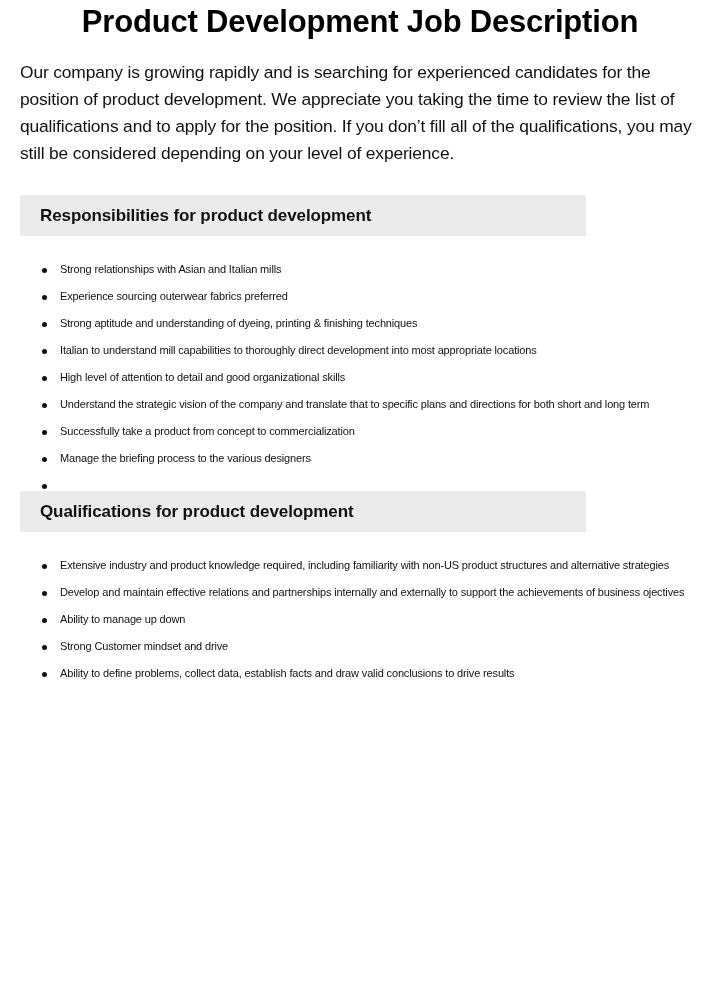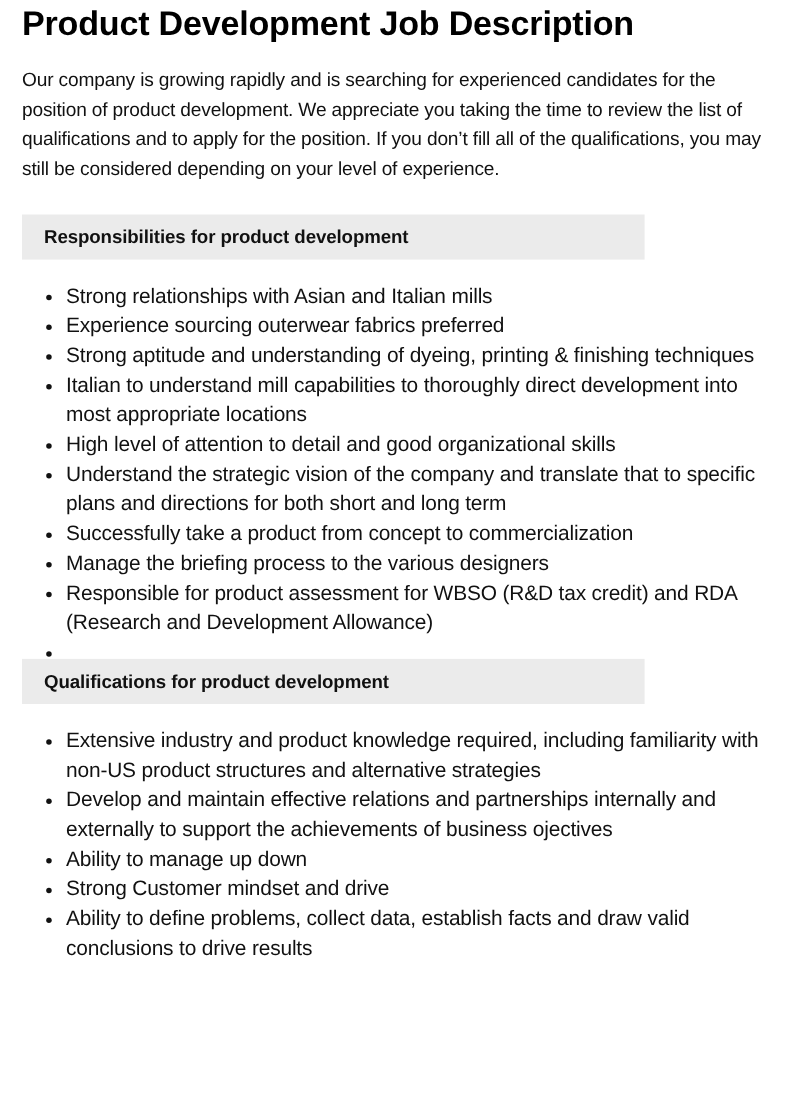--- a/index.html
+++ b/index.html
@@ -4,21 +4,21 @@
   <style>
     * { box-sizing: border-box; margin: 0; padding: 0; }
     html, body { width: 720px; height: 998px; background: #ffffff; overflow: hidden; }
     body {
       font-family: "Liberation Sans", "DejaVu Sans", sans-serif;
       color: #111111;
       position: relative;
     }
     .page { padding: 0 20px 0 20px; width: 720px; }
     .page-title {
-      text-align: left;
+      text-align: center;
       font-size: 31px;
       font-weight: 700;
       line-height: 44px;
       padding-top: 0px;
       margin-bottom: 15px;
       letter-spacing: -0.2px;
       color: #000;
     }
     .intro {
       font-size: 17.4px;
@@ -38,21 +38,21 @@
       letter-spacing: -0.1px;
     }
     ul.bullets {
       list-style: none;
       margin: 20px 0 0 0;
       padding: 0;
     }
     ul.bullets li {
       position: relative;
       padding-left: 40px;
-      font-size: 19px;
+      font-size: 11px;
       line-height: 27px;
       letter-spacing: -0.15px;
     }
     ul.bullets li .bullet {
       position: absolute;
       left: 22px;
       top: 12px;
       width: 5px;
       height: 5px;
       border-radius: 50%;
@@ -71,21 +71,20 @@
   <div id="resp-header" class="section-header">Responsibilities for product development</div>
   <ul class="bullets">
     <li><span class="bullet"></span><span>Strong relationships with Asian and Italian mills</span></li>
     <li><span class="bullet"></span><span>Experience sourcing outerwear fabrics preferred</span></li>
     <li><span class="bullet"></span><span>Strong aptitude and understanding of dyeing, printing &amp; finishing techniques</span></li>
     <li><span class="bullet"></span><span>Italian to understand mill capabilities to thoroughly direct development into most appropriate locations</span></li>
     <li><span class="bullet"></span><span>High level of attention to detail and good organizational skills</span></li>
     <li><span class="bullet"></span><span>Understand the strategic vision of the company and translate that to specific plans and directions for both short and long term</span></li>
     <li><span class="bullet"></span><span>Successfully take a product from concept to commercialization</span></li>
     <li><span class="bullet"></span><span>Manage the briefing process to the various designers</span></li>
-    <li><span class="bullet"></span><span>Responsible for product assessment for WBSO (R&amp;D tax credit) and RDA (Research and Development Allowance)</span></li>
     <li><span class="bullet"></span></li>
   </ul>
 
   <div id="qual-header" class="section-header">Qualifications for product development</div>
   <ul class="bullets">
     <li><span class="bullet"></span><span>Extensive industry and product knowledge required, including familiarity with non-US product structures and alternative strategies</span></li>
     <li><span class="bullet"></span><span>Develop and maintain effective relations and partnerships internally and externally to support the achievements of business ojectives</span></li>
     <li><span class="bullet"></span><span>Ability to manage up down</span></li>
     <li><span class="bullet"></span><span>Strong Customer mindset and drive</span></li>
     <li><span class="bullet"></span><span>Ability to define problems, collect data, establish facts and draw valid conclusions to drive results</span></li>

